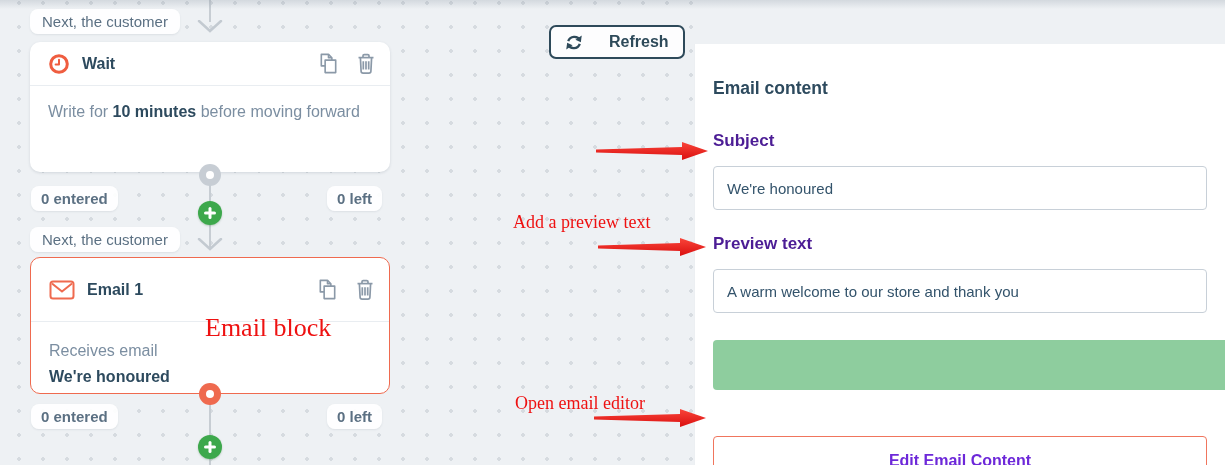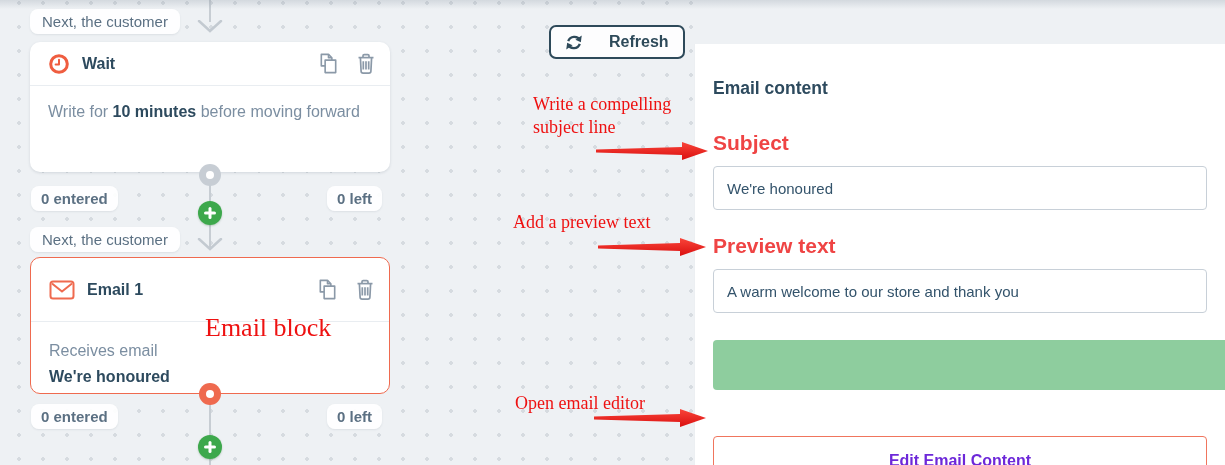--- a/index.html
+++ b/index.html
@@ -79,21 +79,21 @@
     background:#fdfdfe; border:2px solid #2e4a5a; border-radius:7px;
     font-size:16px; font-weight:700; color:#2e4a5a; cursor:pointer;
   }
 
   
   .panel {
     position:absolute; left:694px; top:0; width:531px; height:465px;
     background:#fff; border-left:1px solid #eceff2;margin-top:44px;
   }
   .panel-title { position:absolute; left:18px; top:34px; font-size:17.5px; font-weight:700; color:#2d4a5e; }
-  .field-label { position:absolute; left:18px; font-size:21px; font-weight:700; color:#ef4444;text-align:center; }
+  .field-label { position:absolute; left:18px; font-size:17px; font-weight:700; color:#4c1d95;text-align:center; }
   .text-input {
     position:absolute; left:18px; width:494px; height:44px;
     border:1px solid #c8d0d8; border-radius:4px; background:#fff;
     font-family:"Liberation Sans", sans-serif;
     font-size:15px; color:#33536b; padding:0 13px; outline:none;
   }
   .save-btn {
     position:absolute; left:18px; top:296px; width:585px; height:50px;
     background:#8ecd9e; border:none; border-radius:4px;
     font-family:"Liberation Sans", sans-serif;
@@ -235,24 +235,20 @@
     <label class="field-label" style="top:87px">Subject</label>
     <input class="text-input" style="top: 122px;" type="text" value="We're honoured">
 
     <label class="field-label" style="top:190px">Preview text</label>
     <input class="text-input" style="top: 225px;" type="text" value="A warm welcome to our store and thank you">
 
     <button class="save-btn">Save</button>
     <button class="edit-btn">Edit Email Content</button>
   </div>
 
-  <div class="note" style="left:533px;top:93px">
-    <span style="display:block">Write a compelling</span>
-    <span style="display:block">subject line</span>
-  </div>
   <svg class="red-arrow" style="left:596px;top:139px" width="112" height="24" viewBox="0 0 112 24">
     <polygon points="0,10.6 86,8 86,3 112,12 86,21 86,16 0,13.4" fill="url(#redgrad)"></polygon>
   </svg>
 
   <div class="note" style="left:513px;top:211px">Add a preview text</div>
   <svg class="red-arrow" style="left:598px;top:235px" width="108" height="24" viewBox="0 0 108 24">
     <polygon points="0,10.6 82,8 82,3 108,12 82,21 82,16 0,13.4" fill="url(#redgrad)"></polygon>
   </svg>
 
   <div class="note" style="left:515px;top:392px">Open email editor</div>

